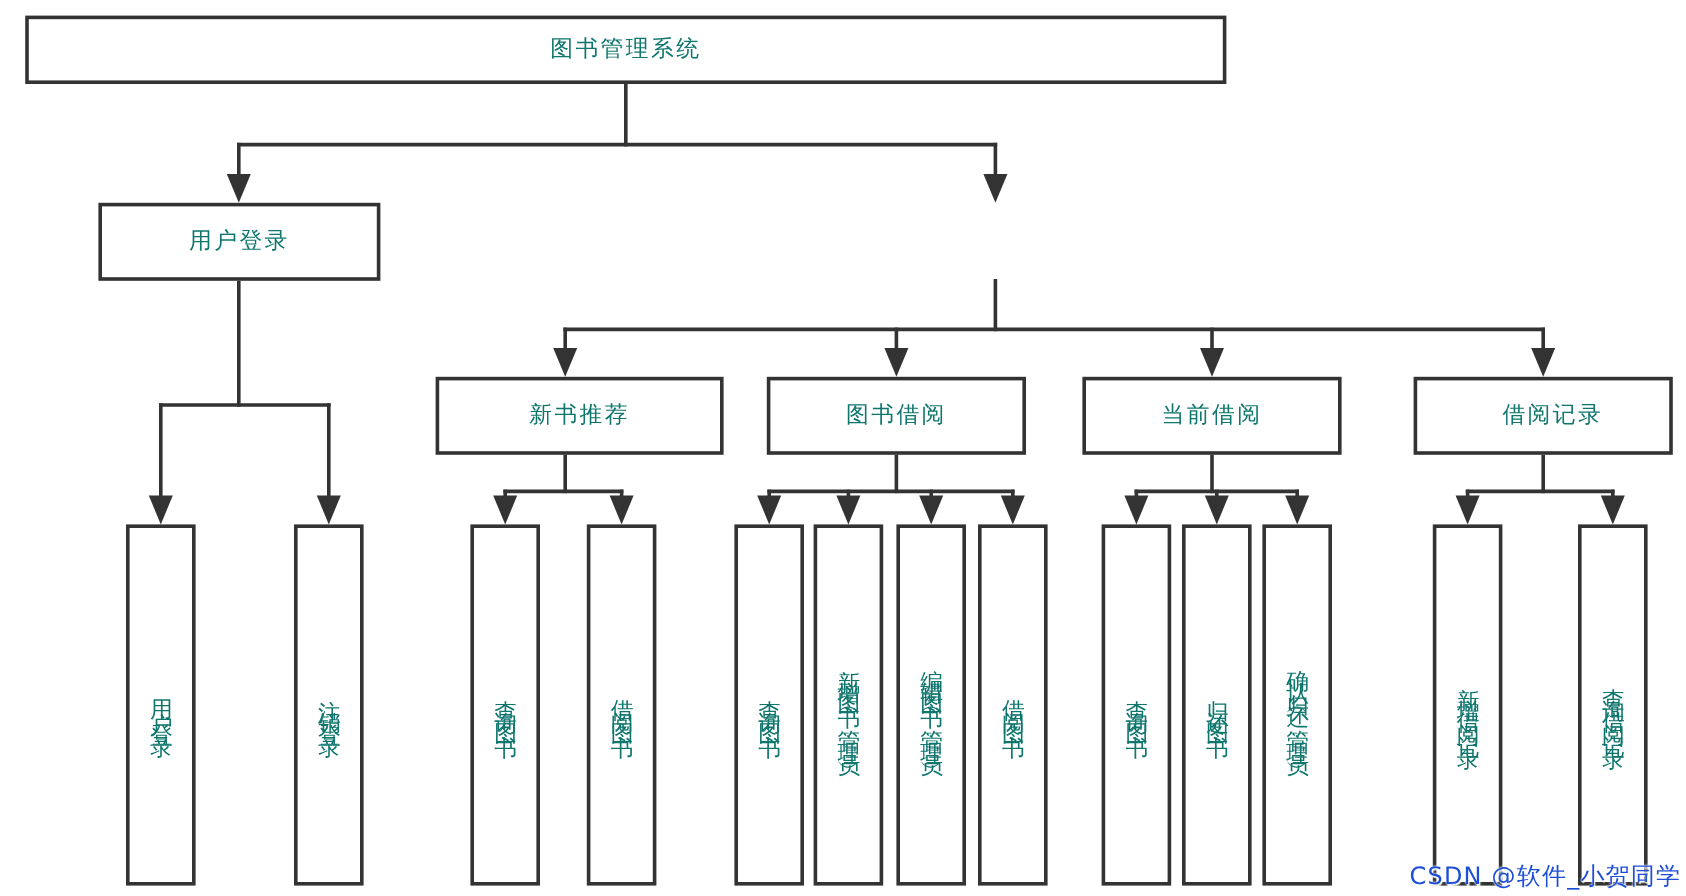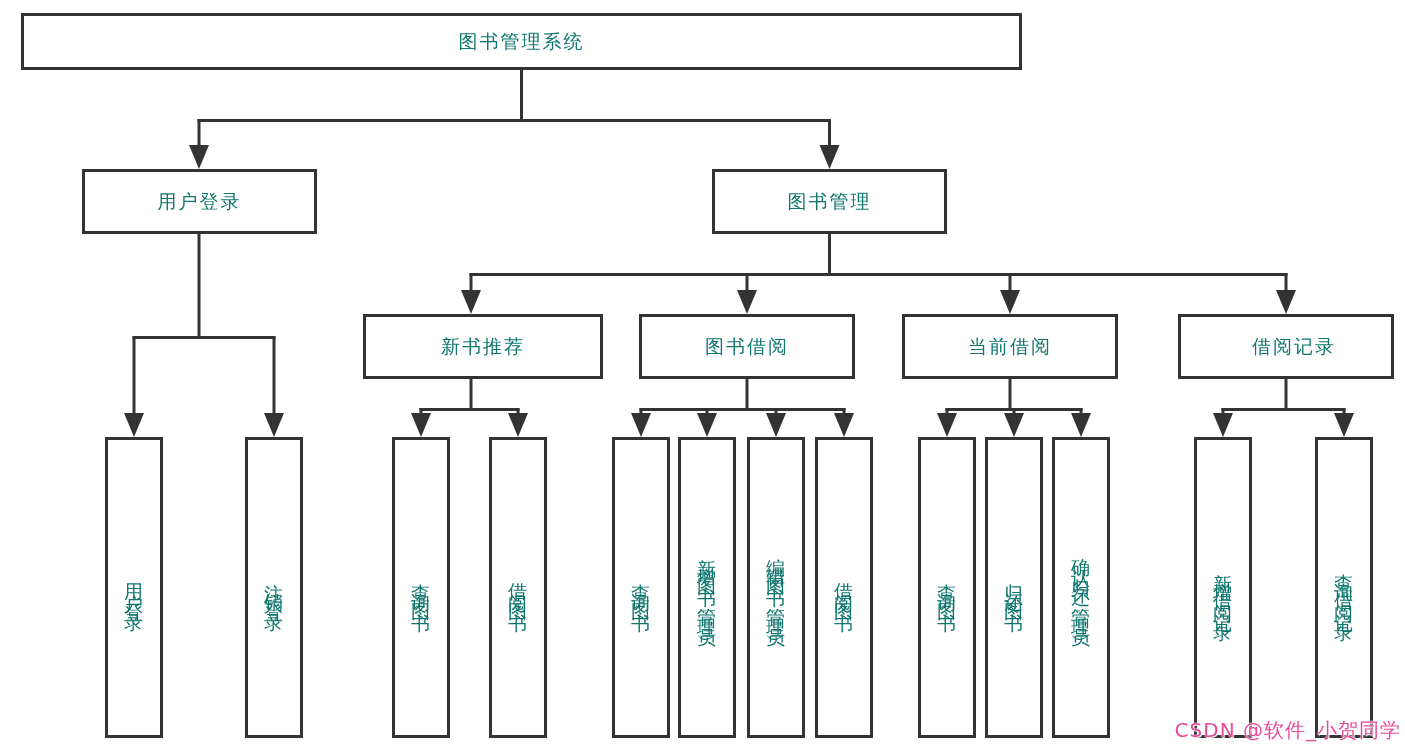--- a/index.html
+++ b/index.html
@@ -31,21 +31,21 @@
   .p-t5{left:612px;top:437px;width:58px;height:301px;}
   .p-t6{left:678px;top:437px;width:58px;height:301px;}
   .p-t7{left:747px;top:437px;width:58px;height:301px;}
   .p-t8{left:815px;top:437px;width:58px;height:301px;}
   .p-t9{left:918px;top:437px;width:58px;height:301px;}
   .p-t10{left:985px;top:437px;width:58px;height:301px;}
   .p-t11{left:1052px;top:437px;width:58px;height:301px;}
   .p-t12{left:1194px;top:437px;width:58px;height:301px;}
   .p-t13{left:1315px;top:437px;width:58px;height:301px;}
   .watermark{
-    position:absolute;right:4px;bottom:3px;font-size:20px;color:#ec4899;
+    position:absolute;right:4px;bottom:3px;font-size:20px;color:#1d4ed8;
     letter-spacing:1px;
     text-shadow:0 0 1px #ffffff,0 0 2px #ffffff,1px 1px 1px #ffffff;
     white-space:nowrap;
   }
 </style>
 </head>
 <body>
 
 <div class="canvas">
 
@@ -111,21 +111,20 @@
       <path d="M1004 413 h20 l-10 24 z"></path>
       <path d="M1071 413 h20 l-10 24 z"></path>
       <path d="M1213 413 h20 l-10 24 z"></path>
       <path d="M1334 413 h20 l-10 24 z"></path>
     </g>
   </svg>
 
   <div class="node p-root">图书管理系统</div>
 
   <div class="node p-ul">用户登录</div>
-  <div class="node p-bm">图书管理</div>
 
   <div class="node p-r1">新书推荐</div>
   <div class="node p-r3">当前借阅</div>
   <div class="node p-r2">图书借阅</div>
   <div class="node p-r4">借阅记录</div>
 
   <div class="node tall p-t1">用户登录</div>
   <div class="node tall p-t2">注销登录</div>
 
   <div class="node tall p-t3">查询图书</div>

